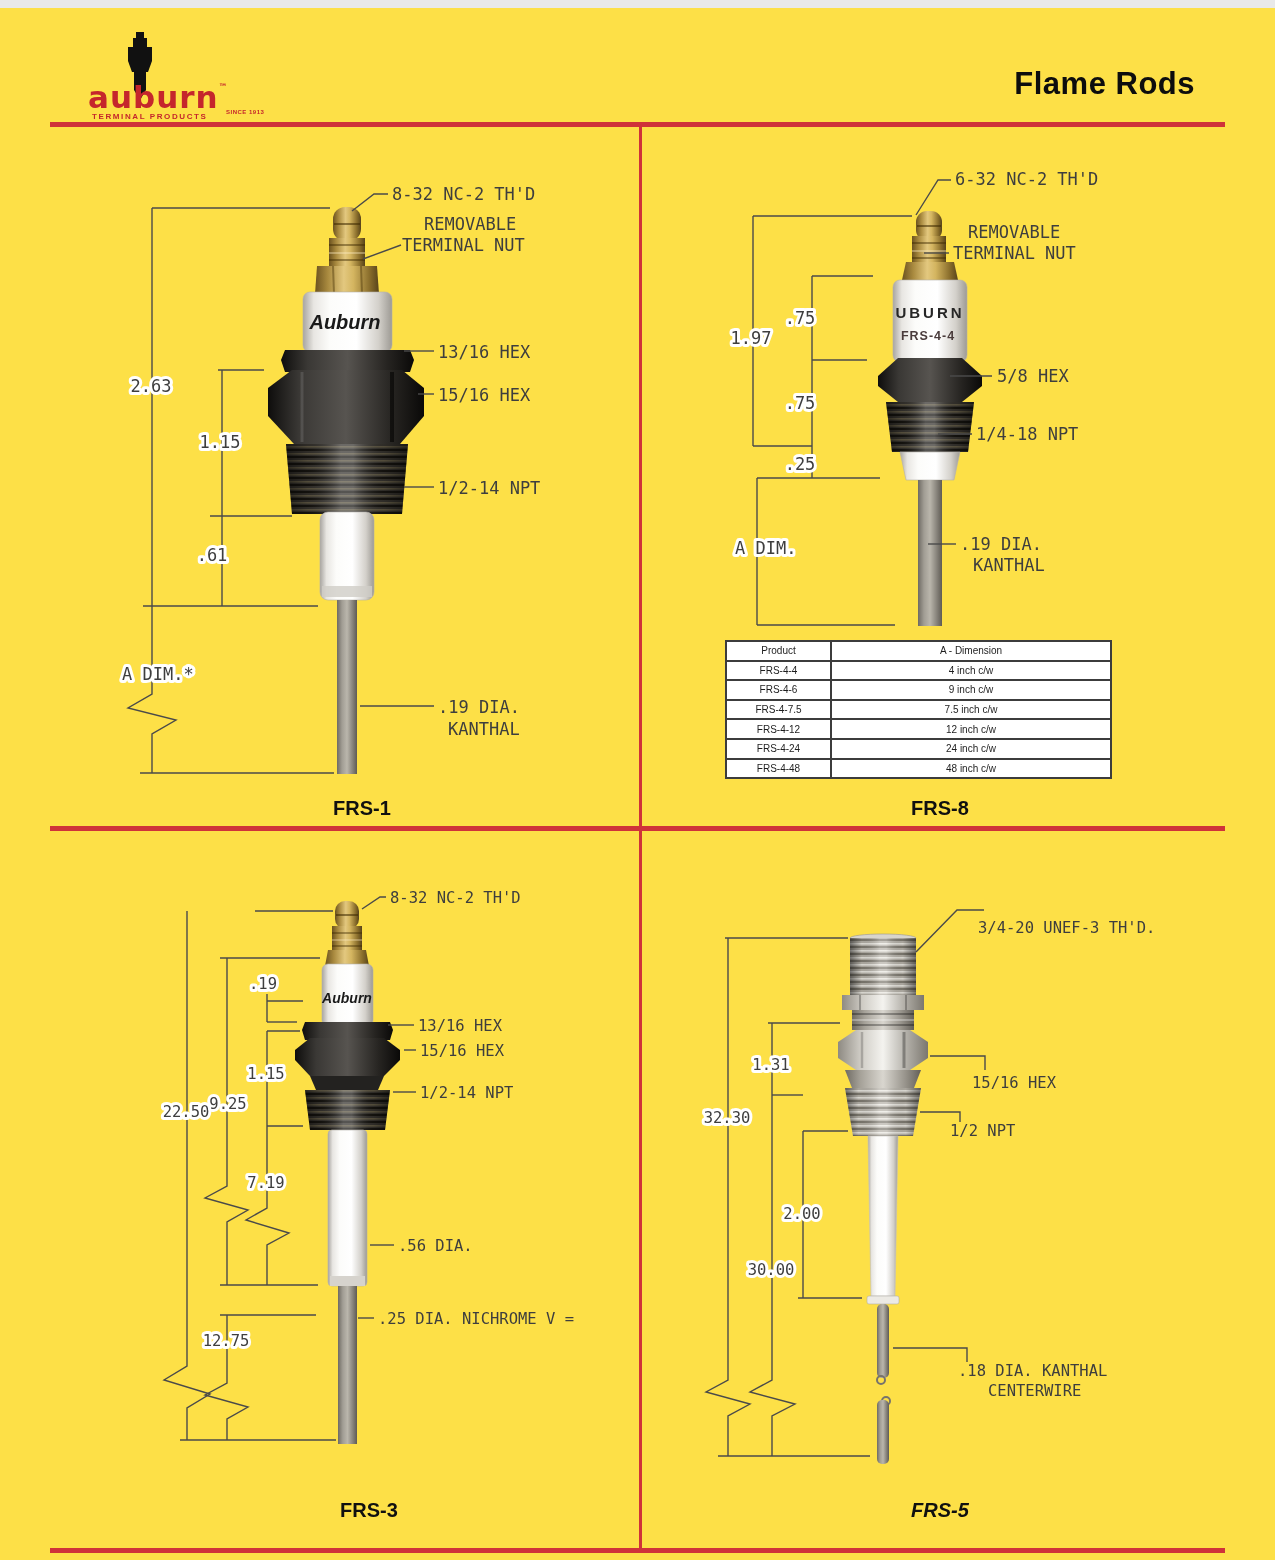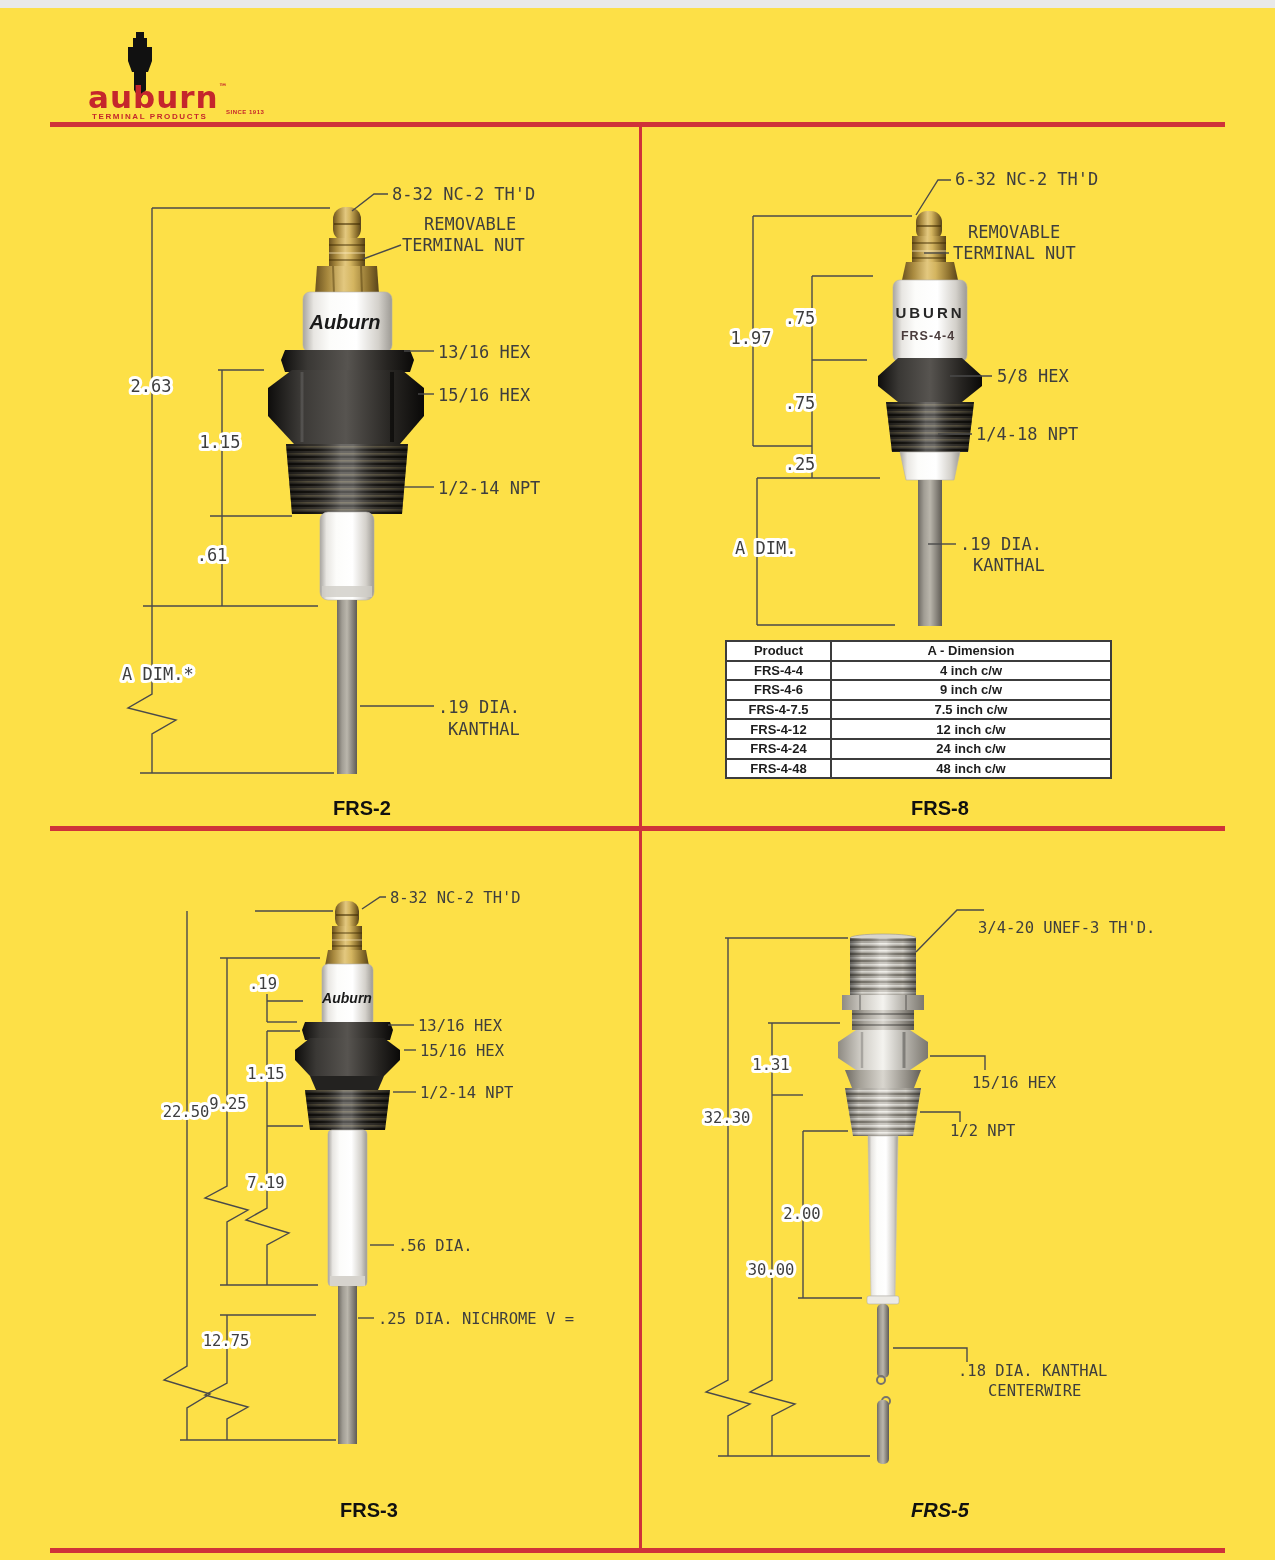--- a/index.html
+++ b/index.html
@@ -21,21 +21,21 @@
   .brand-since { position:absolute; left:226px; top:101px; font-size:6px; font-weight:bold;
                  color:#c5262c; letter-spacing:0.5px; }
 
   
   .caption { position:absolute; width:170px; text-align:center; font-weight:bold;
              font-size:20px; color:#101010; }
 
   
   .dim-table { position:absolute; left:725px; top:632px; border-collapse:collapse;
                background:#fff; }
-  .dim-table th, .dim-table td { border:2px solid #3c3c3c; font-size:13px; font-weight:700;
+  .dim-table th, .dim-table td { border:2px solid #3c3c3c; font-size:10px; font-weight:400;
                color:#1d1d1d; text-align:center; padding:0; height:17.6px; }
   .dim-table .c0 { width:103px; }
   .dim-table .c1 { width:278px; }
 
   svg.quad { position:absolute; overflow:visible; }
 
   
   .dim  { stroke:#4a4a4a; stroke-width:1.4; fill:none; }
   .cad  { font-family:"DejaVu Sans Mono", monospace; font-size:17px; fill:#3e3e3e; }
   .cad-sm { font-family:"DejaVu Sans Mono", monospace; font-size:15.5px; fill:#3e3e3e; }
@@ -121,20 +121,21 @@
       <rect x="15" y="6" width="14" height="9"></rect>
       <rect x="10" y="15" width="24" height="14"></rect>
       <polygon points="10,29 34,29 30,40 14,40"></polygon>
       <rect x="16" y="40" width="12" height="18"></rect>
       <polygon points="16,58 28,58 22,68"></polygon>
     </g>
   </svg>
   <div class="wordmark"><span>auburn</span><sup>™</sup></div>
   <div class="brand-sub">TERMINAL PRODUCTS</div>
   <div class="brand-since">SINCE 1913</div>
+  <div class="page-title">Flame Rods</div>
 
   <div class="redline-h" style="left:50px; top:114px; width:1175px;"></div>
   <div class="redline-h" style="left:50px; top:818px; width:1175px;"></div>
   <div class="redline-h" style="left:50px; top:1540px; width:1175px;"></div>
   <div class="redline-v" style="left:639px; top:116px; height:1428px;"></div>
 
   <svg class="quad" style="left:0; top:117px;" width="640" height="702" viewBox="0 117 640 702">
 
     <g>
       <rect x="333" y="199" width="28" height="34" rx="12" fill="url(#gradBrass)"></rect>
@@ -185,21 +186,21 @@
       <text x="438" y="393" class="cad">15/16 HEX</text>
       <text x="438" y="486" class="cad">1/2-14 NPT</text>
       <text x="438" y="705" class="cad">.19 DIA.</text>
       <text x="448" y="727" class="cad">KANTHAL</text>
       <text x="151" y="384" class="cad halo mid">2.63</text>
       <text x="220" y="440" class="cad halo mid">1.15</text>
       <text x="212" y="553" class="cad halo mid">.61</text>
       <text x="122" y="672" class="cad halo">A DIM.*</text>
     </g>
   </svg>
-  <div class="caption" style="left:277px; top:789px;">FRS-2</div>
+  <div class="caption" style="left:277px; top:789px;">FRS-1</div>
 
   <svg class="quad" style="left:640px; top:117px;" width="635" height="702" viewBox="640 117 635 702">
     <g>
       <rect x="916" y="203" width="26" height="30" rx="11" fill="url(#gradBrass)"></rect>
       <line x1="917" y1="218" x2="941" y2="218" stroke="rgba(60,40,0,0.55)" stroke-width="2"></line>
       <rect x="912" y="228" width="34" height="28" fill="url(#gradBrass)"></rect>
       <line x1="912" y1="235" x2="946" y2="235" stroke="rgba(60,40,0,0.45)" stroke-width="2"></line>
       <line x1="912" y1="243" x2="946" y2="243" stroke="rgba(255,240,200,0.5)" stroke-width="1.5"></line>
       <line x1="912" y1="250" x2="946" y2="250" stroke="rgba(60,40,0,0.45)" stroke-width="2"></line>
       <path d="M906,254 L954,254 L958,272 L902,272 Z" fill="url(#gradBrass)"></path>

